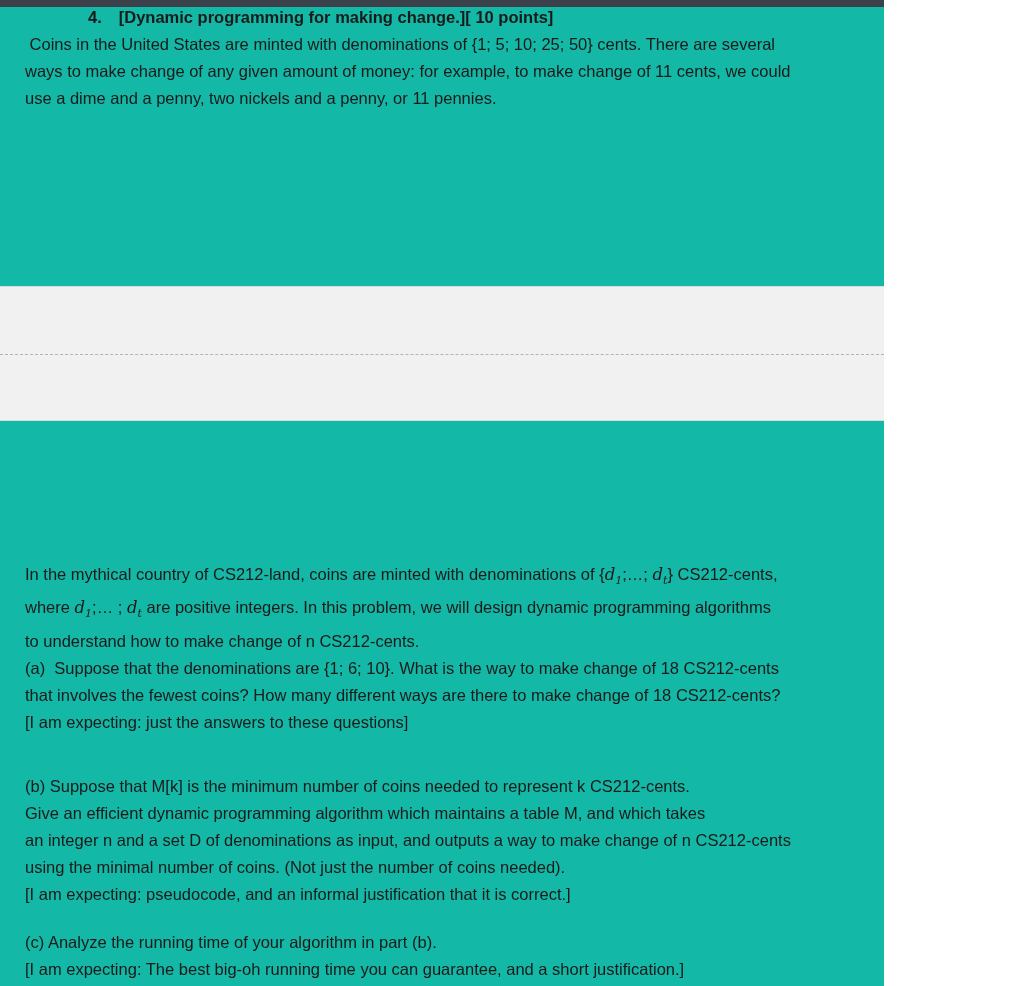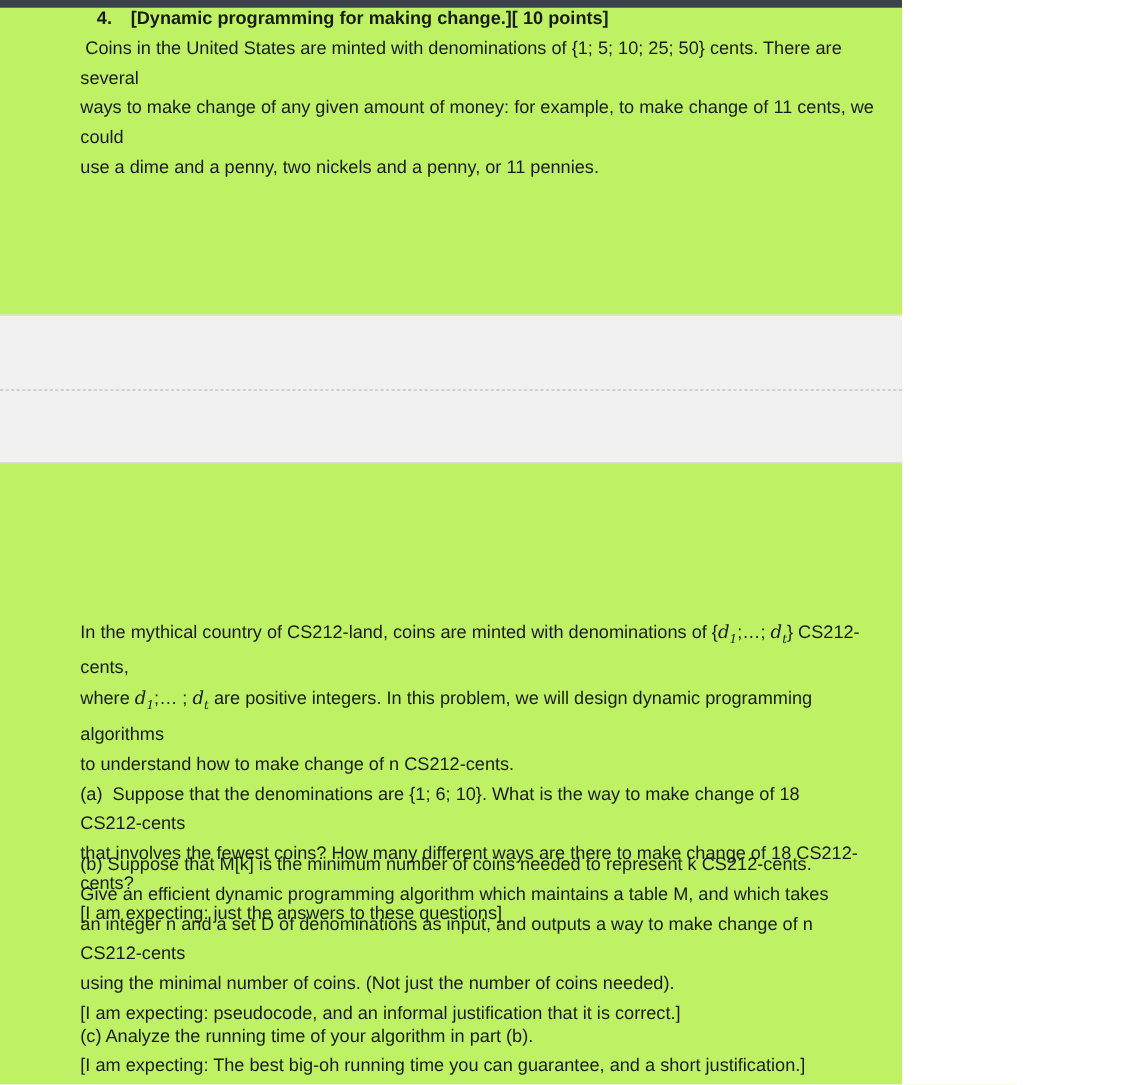--- a/index.html
+++ b/index.html
@@ -1,21 +1,21 @@
 <!DOCTYPE html>
 <html style="--top-bar: #3a414b; --page-gap-bg: #f1f1f1; --page-gap-border: #dcdcdc; --dashed-line: #b3b3b3; --text: #1a1a1a;"><head>
 <meta charset="utf-8">
 <style>
   html, body { margin: 0; padding: 0; background: #ffffff; }
 
   .screen {
     position: relative;
-    width: 820px;
+    width: 884px;
     height: 986px;
-    background: #bef264;
+    background: #14b8a6;
     overflow: hidden;
     font-family: "Liberation Sans", sans-serif;
     color: var(--text, #1a1a1a);
   }
 
   .top-bar {
     position: absolute;
     top: 0; left: 0; right: 0;
     height: 7px;
     background: var(--top-bar, #3a414b);
@@ -28,21 +28,20 @@
     font-size: 16.5px;
     font-weight: bold;
     line-height: 27px;
     white-space: nowrap;
   }
   .h-num { margin-right: 17px; }
 
   .para {
     font-size: 16.5px;
     line-height: 27px;
-    margin-left: 48px;
   }
 
   .lines { white-space: pre-wrap; }
 
   .intro {
     position: absolute;
     top: 31px;
     left: 25px;
     right: 20px;
   }

